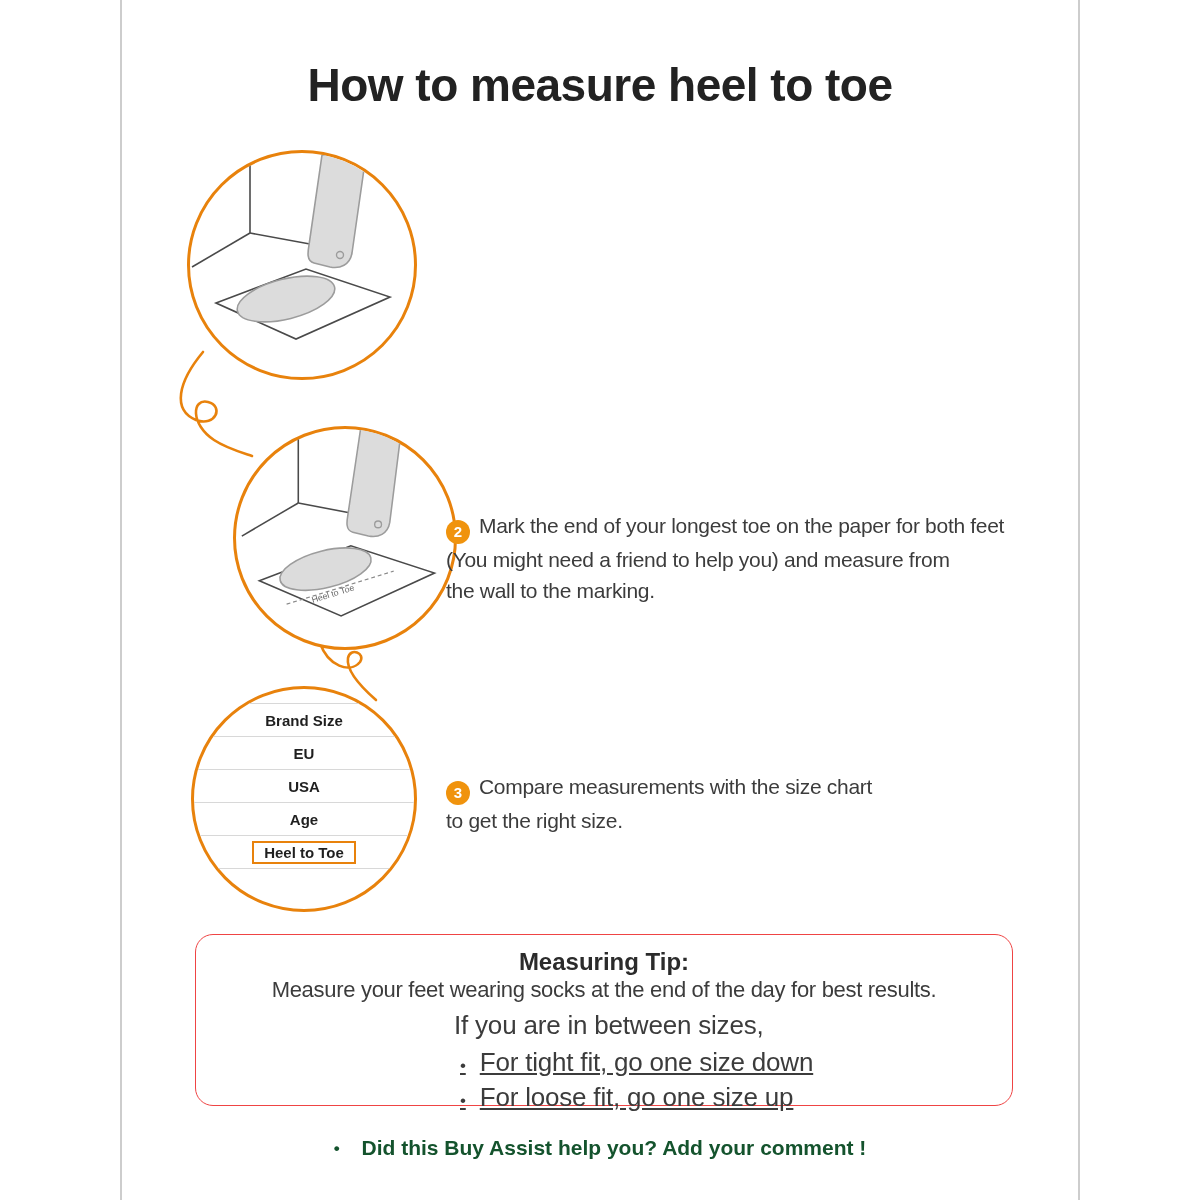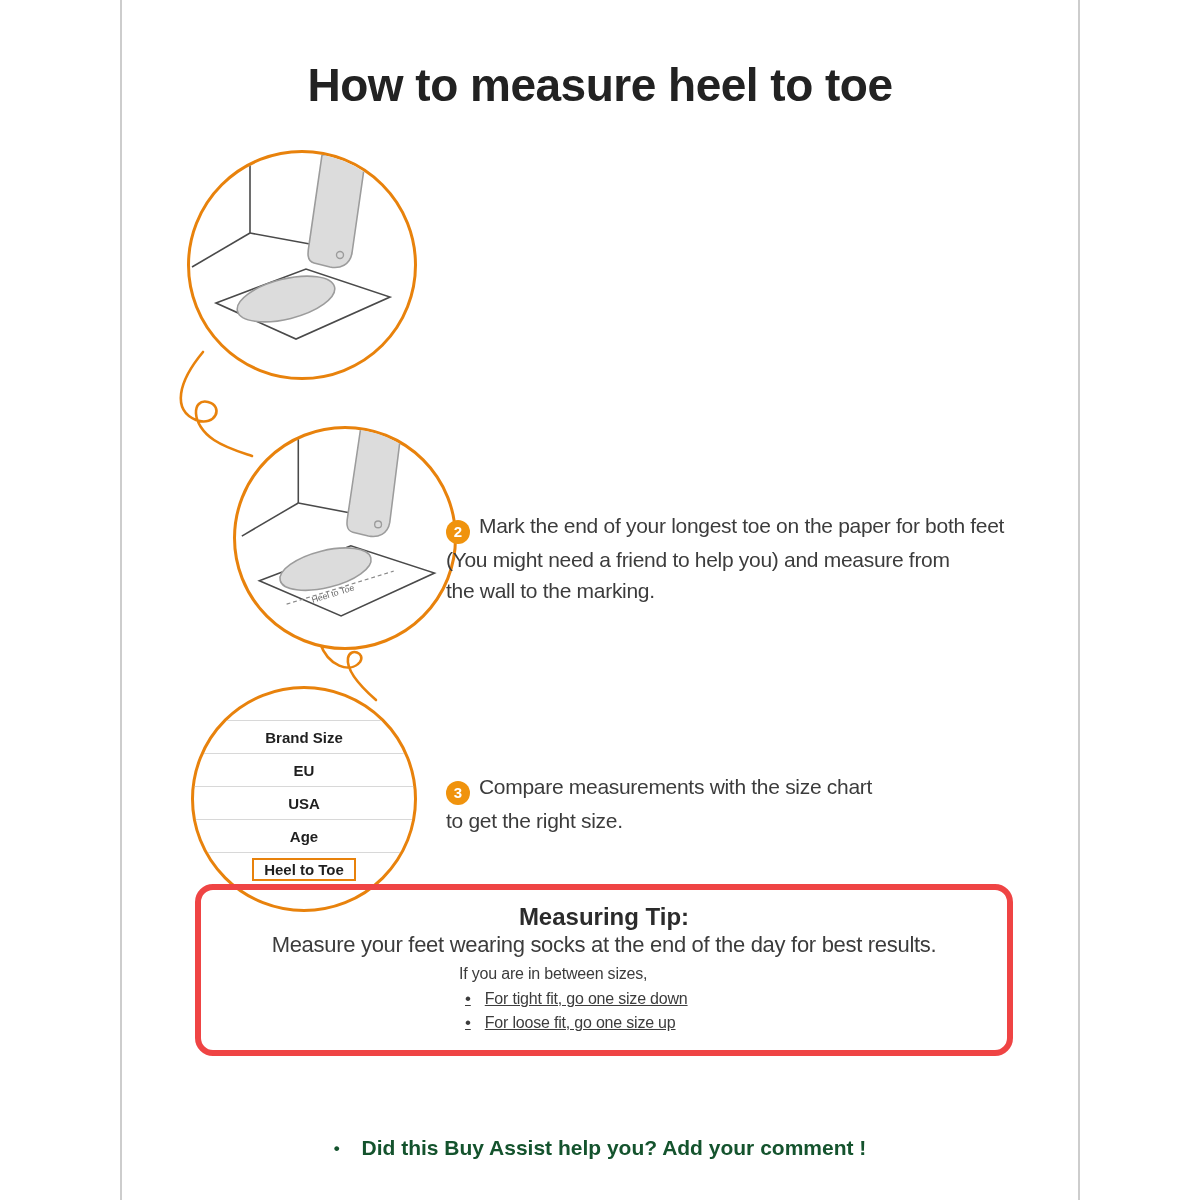--- a/index.html
+++ b/index.html
@@ -16,37 +16,37 @@
   .circle{position:absolute;border-radius:50%;border:3px solid #E8820C;background:#fff;
           overflow:hidden;box-sizing:border-box;}
   .c1{left:187px;top:150px;width:230px;height:230px;}
   .c2{left:233px;top:426px;width:224px;height:224px;}
   .c3{left:191px;top:686px;width:226px;height:226px;}
   .circle svg{display:block;width:100%;height:100%;}
 
   .chart-rows{position:absolute;top:14px;left:0;right:0;}
   .chart-row{height:32px;display:flex;align-items:center;justify-content:center;
              border-bottom:1px solid #d8d8d8;font-size:15px;font-weight:bold;color:#1f1f1f;}
-  .chart-row:first-child{border-top:1px solid #d8d8d8;margin-top:17px;}
+  .chart-row:first-child{border-top:1px solid #d8d8d8;}
   .heel-box{display:inline-block;border:2px solid #E8820C;background:#fff;padding:1px 10px;}
 
   .step{position:absolute;font-size:21px;line-height:31px;letter-spacing:-0.3px;color:#3c3c3c;}
   .step1{left:448px;top:222px;width:640px;}
   .step2{left:446px;top:510px;width:660px;}
   .step3{left:446px;top:771px;width:560px;}
   .badge{display:inline-block;width:24px;height:24px;border-radius:50%;background:#F0930D;
          color:#fff;font-size:15px;font-weight:bold;text-align:center;line-height:24px;
          margin-right:9px;vertical-align:-4px;letter-spacing:0;}
   .step-text{white-space:pre-line;}
 
-  .tip-box{position:absolute;left:195px;top:884px;width:818px;height:172px;box-sizing:border-box;
-           border:6px solid #ef4444;border-radius:18px;text-align:center;color:#3c3c3c;}
+  .tip-box{position:absolute;left:195px;top:934px;width:818px;height:172px;box-sizing:border-box;
+           border:1px solid #ef4444;border-radius:18px;text-align:center;color:#3c3c3c;}
   .tip-title{margin-top:13px;font-size:24px;font-weight:bold;color:#2b2b2b;}
   .tip-line1{margin-top:1px;font-size:22px;letter-spacing:-0.3px;}
-  .tip-sub{margin:7px 0 0 258px;text-align:left;font-size:16px;letter-spacing:-0.2px;}
+  .tip-sub{margin:7px 0 0 258px;text-align:left;font-size:26px;letter-spacing:-0.2px;}
   .tip-line2{margin-bottom:6px;}
   .tip-bullet{margin-top:4px;padding-left:6px;text-decoration:underline;}
   .tip-bullet::before{content:"\2022";margin-right:14px;font-size:17px;color:#3c3c3c;}
 
   .footer{position:absolute;left:0;top:1136px;width:100%;text-align:center;
           font-size:21px;font-weight:bold;color:#14532d;}
   .footer::before{content:"\2022";margin-right:16px;font-size:17px;vertical-align:1px;}
 
   .sketch{stroke:#4a4a4a;stroke-width:1.6;fill:none;}
   .skin{fill:#dcdcdc;stroke:#9c9c9c;stroke-width:1.6;}

